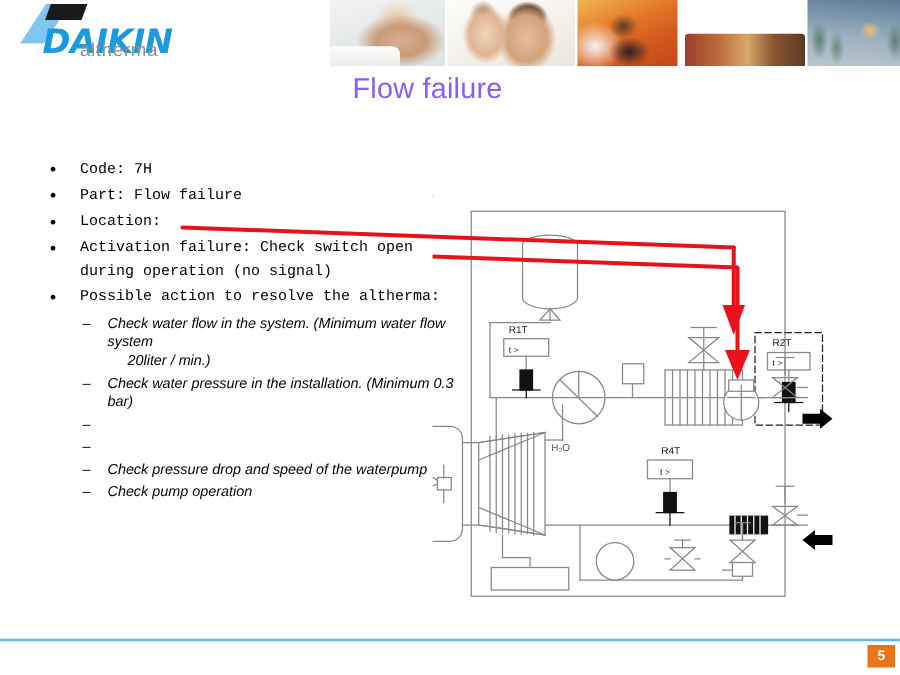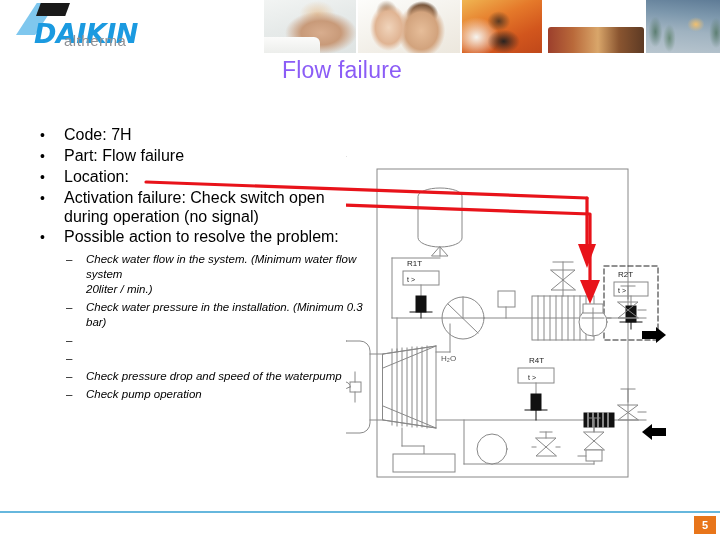--- a/index.html
+++ b/index.html
@@ -74,27 +74,27 @@
     position:absolute;left:262px;top:57px;
     font-size:23px;color:#8b5cf6;letter-spacing:0.2px;
     font-family:"Liberation Sans", sans-serif;
     margin-left:20px;
   }
 
   
   .bullets{position:absolute;left:36px;top:126px;width:330px;color:#000;}
   .b-row{display:flex;margin-bottom:2px;}
   .b-mark{width:24px;flex:0 0 24px;font-size:14px;line-height:19px;text-align:left;padding-left:4px;}
-  .b-text{font-size:16px;line-height:18.5px;}
+  .b-text{font-size:12px;line-height:18.5px;font-family:Liberation Mono, monospace;}
 
   .sub-list{margin-top:5px;margin-left:30px;width:300px;}
   .s-row{display:flex;margin-bottom:3px;}
   .s-mark{width:20px;flex:0 0 20px;font-size:11.5px;line-height:15px;}
   .s-text{font-size:11.5px;line-height:15px;font-style:italic;}
-  .s-indent{display:block;}
+  .s-indent{display:block;margin-left:16px;}
 
   
   .diagram{position:absolute;left:346px;top:156px;width:330px;height:330px;}
   .diagram svg{display:block;}
 
   
   .footer-rule{position:absolute;left:0;top:511px;width:720px;height:2px;background:#66b7dd;}
   .pagebox{
     position:absolute;left:694px;top:516px;width:22px;height:18px;
     background:#e8751a;color:#ffffff;font-size:11px;font-weight:bold;
@@ -144,21 +144,21 @@
       <div class="b-text">Location:</div>
     </div>
 
     <div class="b-row">
       <div class="b-mark">•</div>
       <div class="b-text">Activation failure: Check switch open during operation (no signal)</div>
     </div>
 
     <div class="b-row">
       <div class="b-mark">•</div>
-      <div class="b-text">Possible action to resolve the problem:</div>
+      <div class="b-text">Possible action to resolve the altherma:</div>
     </div>
 
     <div class="sub-list">
       <div class="s-row">
         <div class="s-mark">–</div>
         <div class="s-text">
           <span>Check water flow in the system. (Minimum water flow system</span>
           <span class="s-indent">20liter / min.)</span>
         </div>
       </div>

